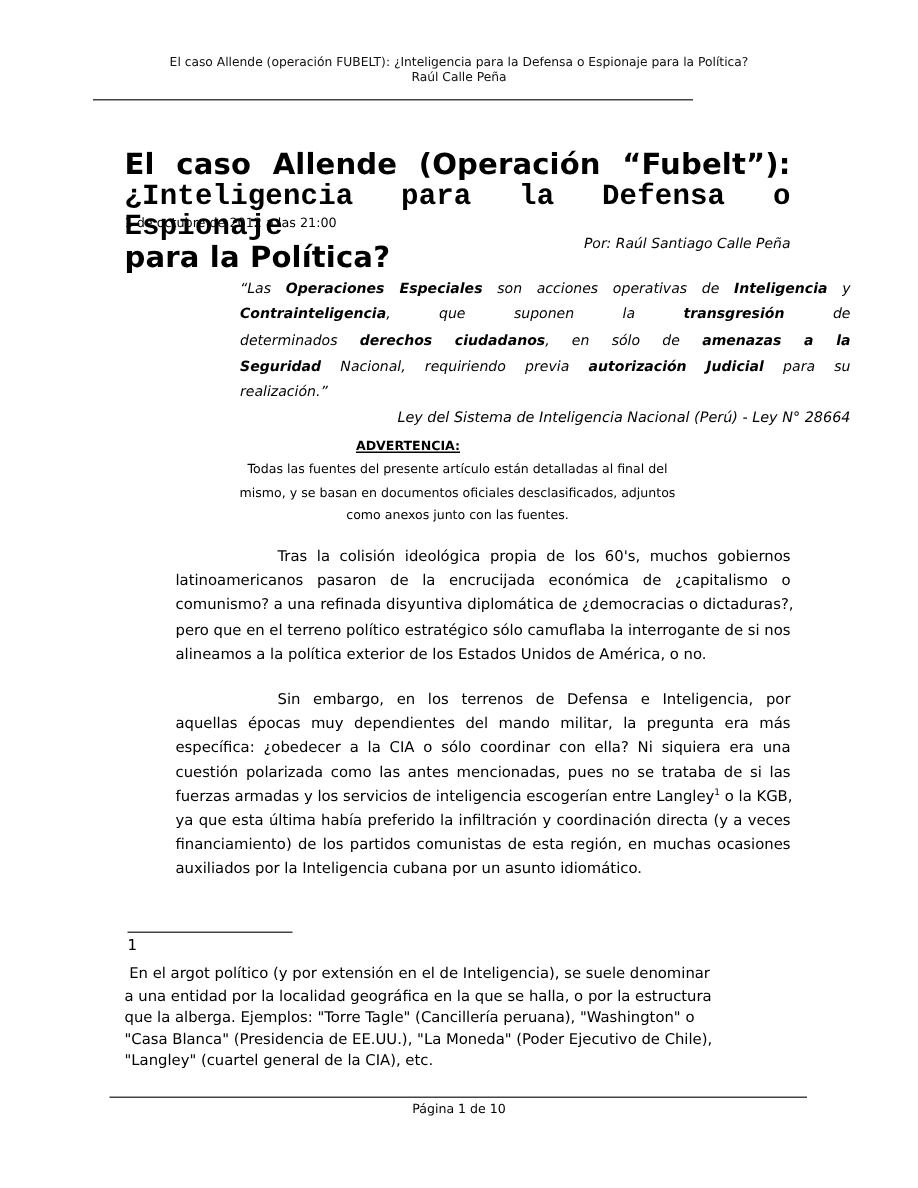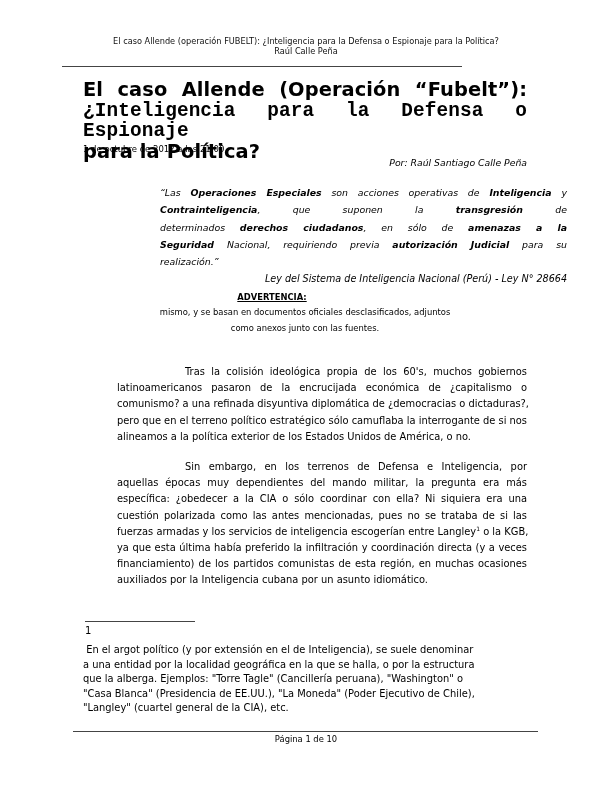--- a/index.html
+++ b/index.html
@@ -4,21 +4,21 @@
 <style>
   html, body { margin: 0; padding: 0; background: #ffffff; }
   body { width: 612px; height: 792px; position: relative; overflow: hidden; color: #000; font-family: "DejaVu Sans", sans-serif; }
   .page { position: absolute; left: 0; top: 0; width: 612px; height: 792px; background: #fff; }
 
   .running-header { position: absolute; left: 0; top: 36px; width: 612px; text-align: center; font-size: 8.2px; line-height: 10px; color: #111; }
   .rule { position: absolute; height: 0; border-top: 0.8px solid #444; }
   .header-rule { left: 62px; top: 66px; width: 400px; }
 
   .title { position: absolute; left: 83px; top: 80px; width: 444px; font-weight: bold; font-size: 19.4px; line-height: 20.5px; text-align: justify; text-align-last: left; letter-spacing: 0.1px; }
-  .title .l1 { display: block; text-align: justify; text-align-last: justify; }
+  .title .l1 { display: block; text-align: justify; text-align-last: justify; margin-top: 20px; }
   .title .l2 { display: block; text-align: justify; text-align-last: justify; font-family: Liberation Mono, monospace; }
   .title .l3 { display: block; }
 
   .date { position: absolute; left: 83px; top: 144px; font-size: 8.5px; line-height: 10px; }
   .author { position: absolute; right: 85px; top: 157px; font-size: 9.3px; font-style: italic; line-height: 12px; }
 
   .quote { position: absolute; left: 120px; top: 184px; width: 407px; font-size: 9.4px; font-style: italic; line-height: 17.3px; margin-left: 40px; }
   .quote .qline { display: block; text-align: justify; text-align-last: justify; white-space: nowrap; }
   .quote .qline.last { text-align-last: left; }
   .quote b { font-weight: bold; }
@@ -77,20 +77,21 @@
       <b>Seguridad</b><span> Nacional, requiriendo previa </span><b>autorización Judicial</b><span> para su</span>
     </span>
     <span class="qline last">
       <span>realización.”</span>
     </span>
     <span class="source">Ley del Sistema de Inteligencia Nacional (Perú) - Ley N° 28664</span>
   </div>
 
   <div class="advert-title">ADVERTENCIA:</div>
   <div class="advert-body">
+    <div>Todas las fuentes del presente artículo están detalladas al final del</div>
     <div>mismo, y se basan en documentos oficiales desclasificados, adjuntos</div>
     <div>como anexos junto con las fuentes.</div>
   </div>
 
   <div class="para p1">
     <span class="ln indent">Tras la colisión ideológica propia de los 60's, muchos gobiernos</span>
     <span class="ln">latinoamericanos pasaron de la encrucijada económica de ¿capitalismo o</span>
     <span class="ln">comunismo? a una refinada disyuntiva diplomática de ¿democracias o dictaduras?,</span>
     <span class="ln">pero que en el terreno político estratégico sólo camuflaba la interrogante de si nos</span>
     <span class="ln last">alineamos a la política exterior de los Estados Unidos de América, o no.</span>

